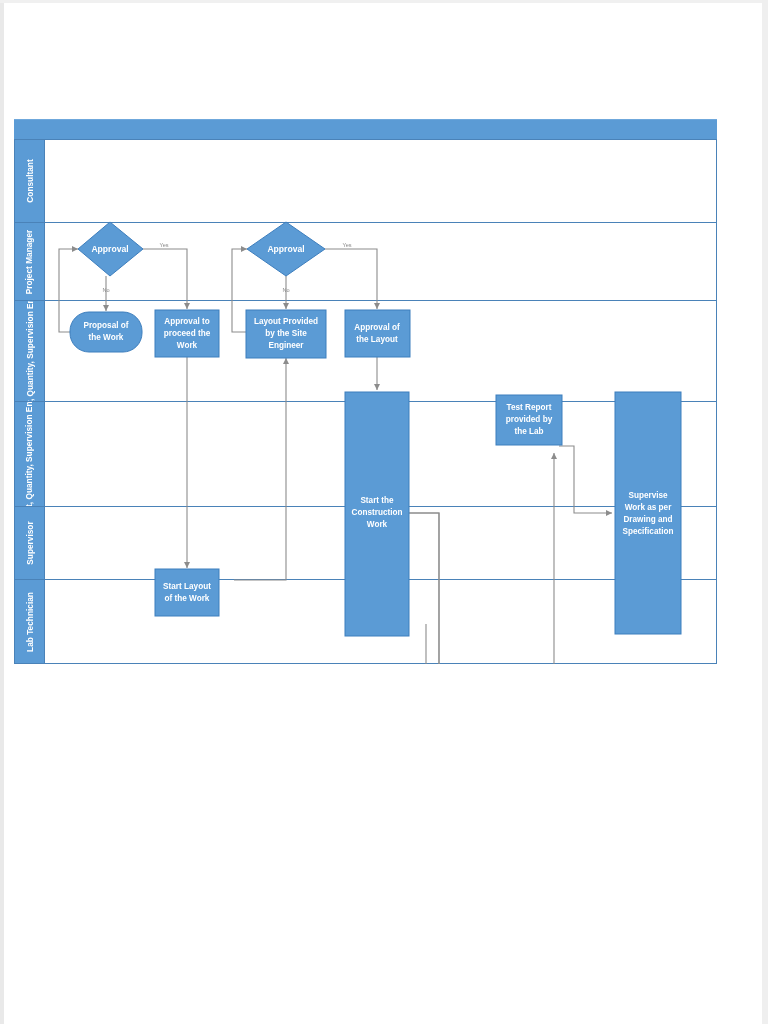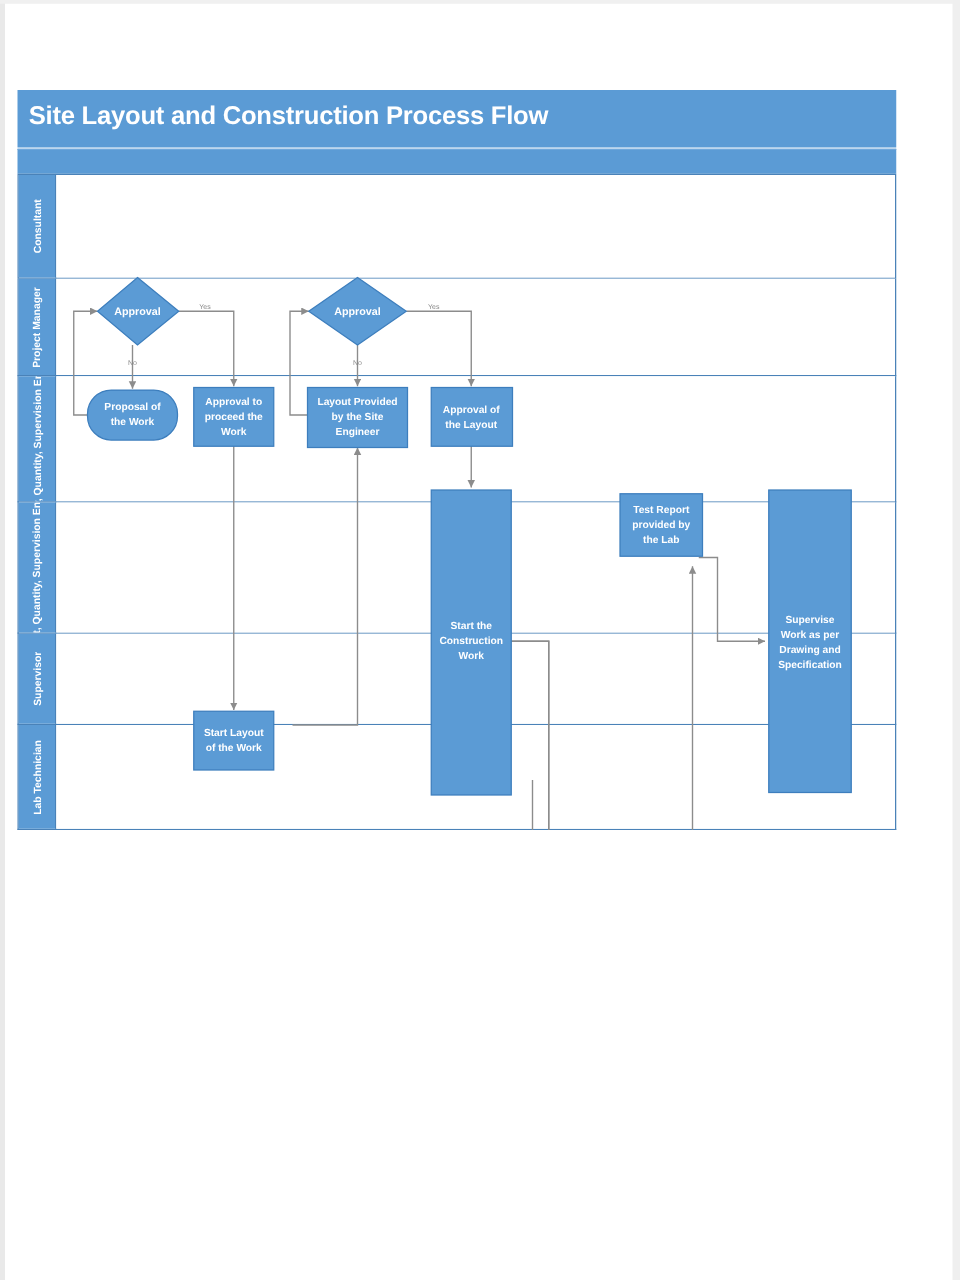--- a/index.html
+++ b/index.html
@@ -167,23 +167,20 @@
 </head>
 <body>
 
 <div id="page">
   <div id="page-border-left"></div>
   <div id="page-border-top"></div>
   <div id="page-border-right"></div>
 
   <div id="diagram">
 
-    <div id="title-bar">
-      <div id="title-text">Site Layout and Construction Process Flow</div>
-    </div>
     <div id="subtitle-bar"></div>
 
     <div id="lanes">
 
       <div class="lane" style="top:0px;height:84px;">
         <div class="lane-header">
           <span>Consultant</span>
         </div>
         <div class="lane-body"></div>
       </div>

